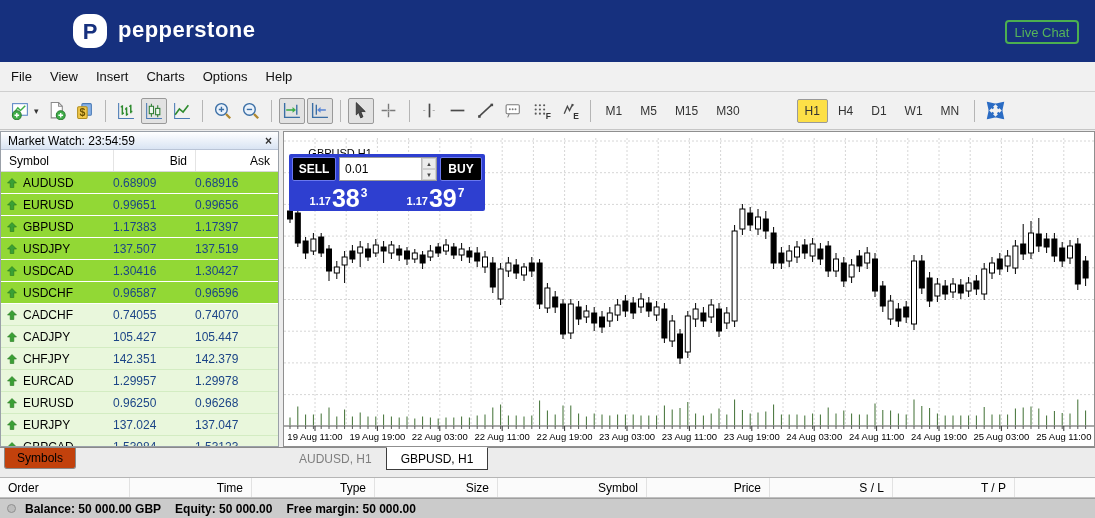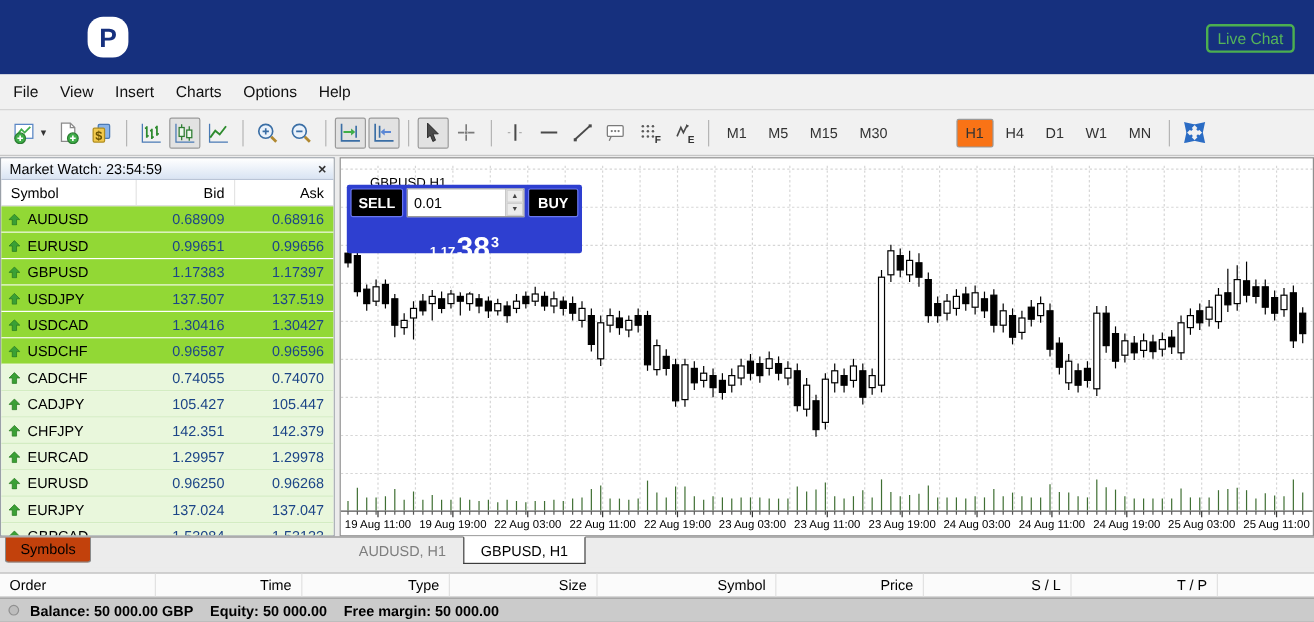--- a/index.html
+++ b/index.html
@@ -21,54 +21,54 @@
   
   #toolbar{position:absolute;left:0;top:92px;width:1095px;height:38px;background:#f1f1f1;border-bottom:1px solid #c6c6c6;
     display:flex;align-items:center;padding-left:6px;}
   .tb-btn{width:26px;height:26px;margin:0 1px;border:1px solid transparent;border-radius:2px;display:flex;align-items:center;justify-content:center;}
   .tb-btn svg{width:19px;height:19px;}
   .tb-btn.on{background:#e2e2e2;border-color:#9a9a9a;}
   .tb-caret{font-size:9px;color:#333;margin:0 4px 0 0;}
   .tb-sep{width:1px;height:22px;background:#b5b5b5;margin:0 6px;}
   .tf-btn{height:24px;padding:0 7px;margin:0 1px;font-size:12px;color:#333;border:1px solid transparent;border-radius:2px;
     display:flex;align-items:center;}
-  .tf-btn.on{background:#f97316;border-color:#9a9a9a;margin-left:48px;}
+  .tf-btn.on{background:#fde047;border-color:#9a9a9a;margin-left:48px;}
 
   
   #mw{position:absolute;left:0;top:131px;width:279px;height:316px;background:#fff;border:1px solid #9aa0a8;overflow:hidden;}
   #mw-title{height:18px;background:linear-gradient(#ffffff,#d9e4f3);border-bottom:1px solid #b9c4d6;
     font-size:12px;color:#000;display:flex;align-items:center;padding-left:7px;position:relative;}
   #mw-close{position:absolute;right:6px;top:1px;font-size:12px;font-weight:700;color:#333;cursor:pointer;line-height:16px;}
   #mw-head{height:22px;display:flex;align-items:center;border-bottom:1px solid #d7d7d7;font-size:12px;color:#000;}
   .mw-c1{width:112px;padding-left:8px;}
   .mw-c2{width:82px;text-align:right;padding-right:8px;border-left:1px solid #e4e4e4;height:100%;display:flex;align-items:center;justify-content:flex-end;}
   .mw-c3{width:83px;text-align:right;padding-right:8px;border-left:1px solid #e4e4e4;height:100%;display:flex;align-items:center;justify-content:flex-end;}
   .mw-row{height:22px;display:flex;align-items:center;font-size:12px;}
   .mw-row.bright{background:#92d835;border-bottom:1px solid #ffffff;}
   .mw-row.pale{background:#e9f7dc;border-bottom:1px solid #d3ecc2;}
   .mw-sym{width:112px;padding-left:6px;display:flex;align-items:center;gap:6px;color:#000;}
-  .mw-bid,.mw-ask{width:82px;text-align:right;padding-right:8px;color:#1c4587;}
+  .mw-bid,.mw-ask{width:82px;text-align:left;padding-right:8px;color:#1c4587;}
   .mw-ask{width:83px;}
 
   
   #chart{position:absolute;left:283px;top:131px;width:812px;height:316px;background:#fff;border:1px solid #8f8f8f;}
   #chart-info{position:absolute;left:6px;top:3px;font-size:11px;color:#000;white-space:pre;}
   #chart-svg{position:absolute;left:0;top:6px;}
   
   #oct{position:absolute;left:5px;top:22px;width:196px;height:57px;background:#2e3fd0;border-radius:2px;padding:3px;}
   #oct-row1{display:flex;height:24px;gap:3px;}
   .oct-btn{background:#000000;border:1px solid #6a78ef;border-radius:2px;color:#fff;font-size:12px;font-weight:700;
     display:flex;align-items:center;justify-content:center;}
   #oct-sell{width:44px;}
   #oct-buy{width:42px;}
   #oct-volwrap{flex:1;background:#fff;border:1px solid #9a9a9a;display:flex;}
   #oct-vol{flex:1;border:none;outline:none;font-size:12px;padding:0 0 0 5px;width:60px;}
   #oct-spin{width:15px;display:flex;flex-direction:column;border-left:1px solid #bbb;}
   .spin-btn{flex:1;font-size:6px;color:#444;background:#ececec;border:1px solid #cfcfcf;display:flex;align-items:center;justify-content:center;}
-  #oct-row2{display:flex;height:27px;margin-top:14px;gap:4px;flex-direction:column;}
+  #oct-row2{display:flex;height:27px;margin-top:3px;gap:4px;}
   .oct-price{flex:1;color:#fff;display:flex;align-items:flex-end;justify-content:center;padding-bottom:1px;}
   .oct-pfx{font-size:11px;font-weight:700;margin:0 1px 3px 0;}
   .oct-big{font-size:25px;font-weight:700;line-height:23px;}
   .oct-sup{font-size:12px;font-weight:700;margin:0 0 10px 1px;}
 
   
   #tabstrip{position:absolute;left:0;top:447px;width:1095px;height:26px;background:#ececec;border-top:1px solid #8a8a8a;}
   #symbols-tab{position:absolute;left:4px;top:0;height:21px;background:#c2410c;border:1px solid #8a8a8a;border-top:none;
     border-radius:0 0 3px 3px;font-size:12px;padding:0 12px;display:flex;align-items:center;}
   #chart-tabs{position:absolute;left:285px;top:0;display:flex;align-items:flex-start;}
@@ -90,20 +90,21 @@
 </head>
 <body>
 
 <div id="app">
 
   <div id="hdr">
     <svg id="logo" viewBox="0 0 36 36">
       <rect x="1" y="1" width="34" height="34" rx="13" fill="#ffffff"></rect>
       <text x="18" y="26" text-anchor="middle" font-size="22" font-weight="bold" fill="#16307e">P</text>
     </svg>
+    <div id="brand">pepperstone</div>
     <div id="livechat">Live Chat</div>
   </div>
 
   <div id="menubar">
       <span class="menu-item">File</span>
       <span class="menu-item">View</span>
       <span class="menu-item">Insert</span>
       <span class="menu-item">Charts</span>
       <span class="menu-item">Options</span>
       <span class="menu-item">Help</span>

